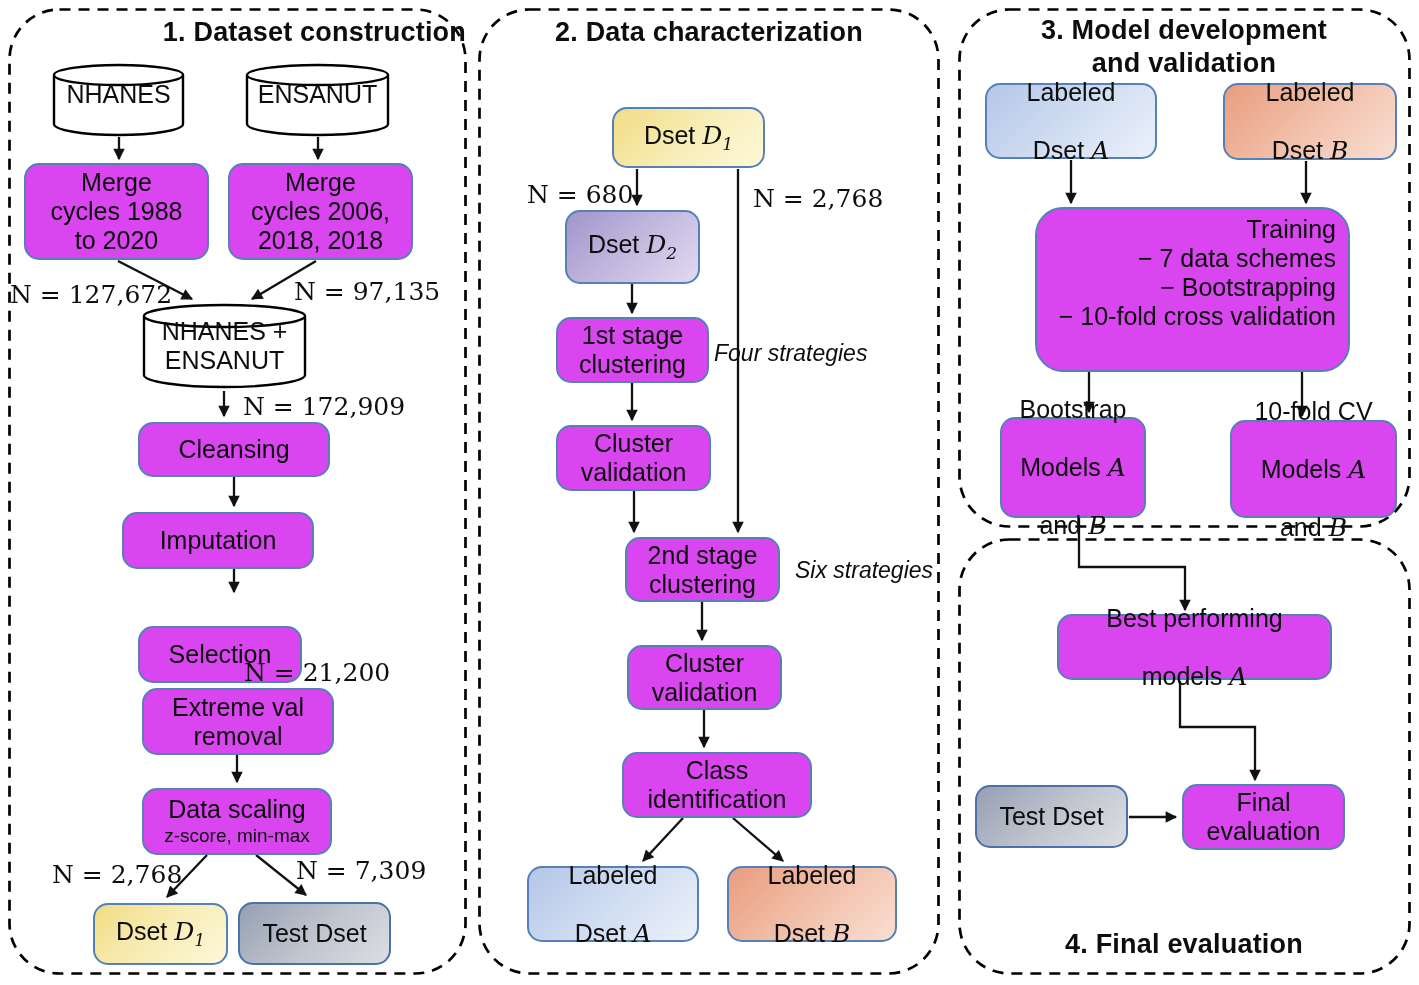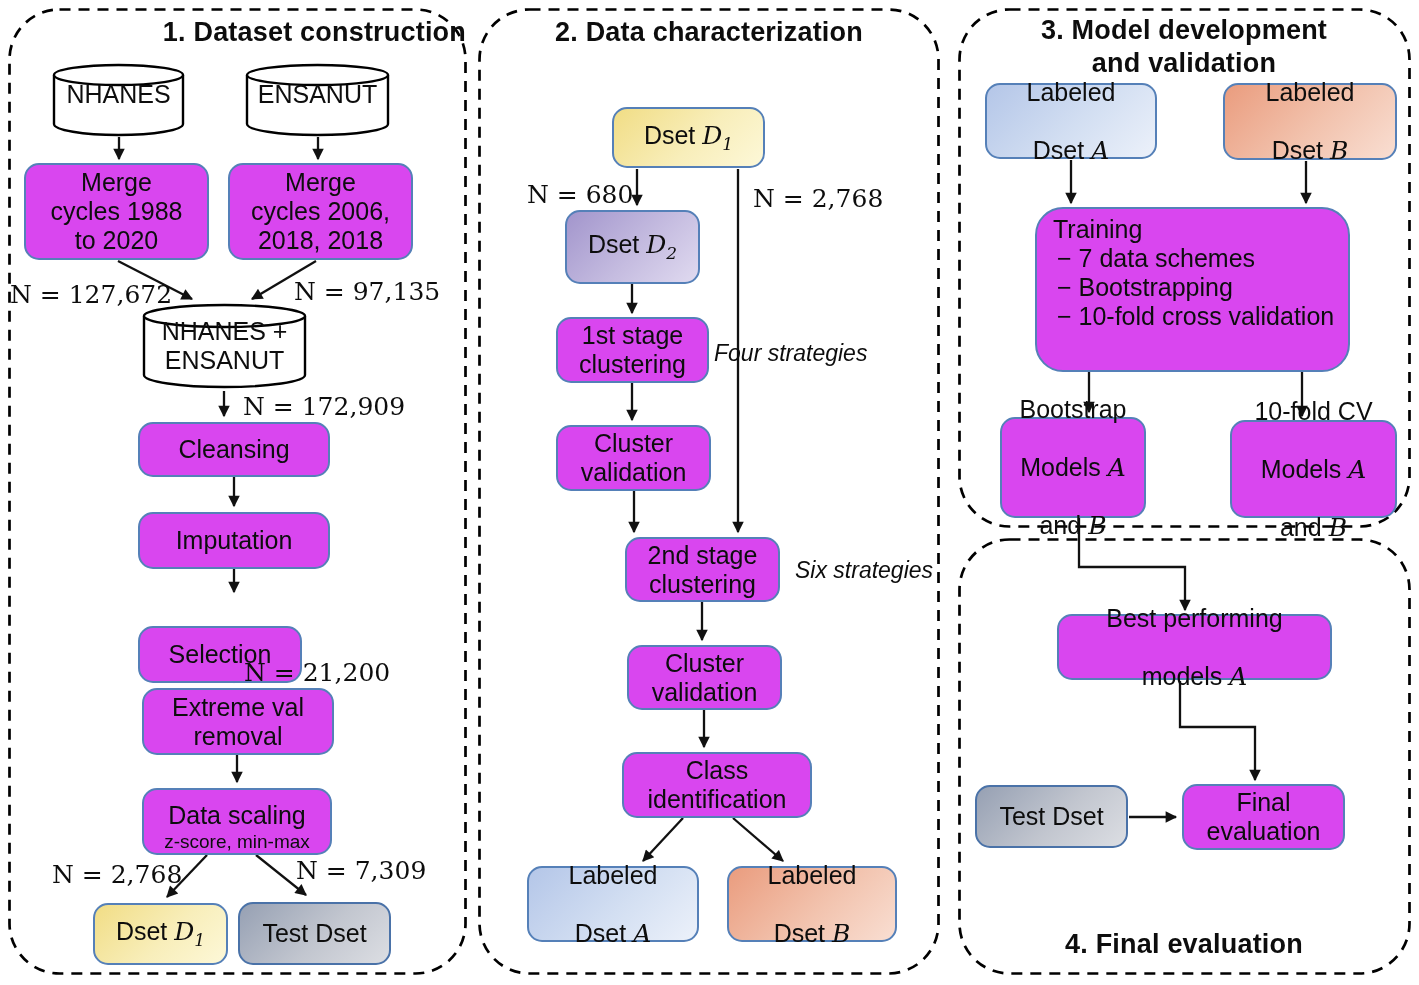--- a/index.html
+++ b/index.html
@@ -41,21 +41,21 @@
   .annot { position:absolute; z-index:3; font-style:italic; font-size:23px; white-space:nowrap; }
 
   .cyl { position:absolute; z-index:2; }
   .cyl svg { position:absolute; left:0; top:0; width:100%; height:100%; }
   .cyl .label {
     position:relative; z-index:1; text-align:center; font-size:25px;
     line-height:1.14; white-space:pre-line; padding-top:17px;
   }
   .cyl.cyl-two .label { padding-top:14px; }
 
-  .training-node { align-items:flex-start; justify-content:flex-start; padding:6px 12px 4px 16px; }
+  .training-node { align-items:flex-end; justify-content:flex-start; padding:6px 12px 4px 16px; }
   .training-node .t-title { text-align:center; }
   .training-node .t-bullet { text-align:left; padding-left:4px; white-space:nowrap; }
 </style>
 </head>
 <body>
 
 <div class="stage">
 
   <svg class="overlay" width="1419" height="985" viewBox="0 0 1419 985">
     <defs>
@@ -151,36 +151,36 @@
     <div class="label">NHANES +
 ENSANUT</div>
   </div>
 
   <div class="nlabel" style="left:243px; top:392px;">N = 172,909</div>
 
   <div class="node" style="left:138px; top:422px; width:192px; height:55px;">
     <div class="label">Cleansing</div>
   </div>
 
-  <div class="node" style="left:138px; top:512px; width:192px; height:57px;">
+  <div class="node" style="left:122px; top:512px; width:192px; height:57px;">
     <div class="label">Imputation</div>
   </div>
 
   <div class="node" style="left:138px; top:626px; width:164px; height:57px;">
     <div class="label">Selection</div>
   </div>
 
   <div class="nlabel" style="left:244px; top:658px;">N = 21,200</div>
 
   <div class="node" style="left:142px; top:688px; width:192px; height:67px;">
     <div class="label">Extreme val
 removal</div>
   </div>
 
-  <div class="node" style="left:142px; top:788px; width:190px; height:67px;justify-content:flex-end;">
+  <div class="node" style="left:142px; top:788px; width:190px; height:67px;">
     <div class="label">Data scaling</div>
     <div class="sub-label">z-score, min-max</div>
   </div>
 
   <div class="nlabel" style="left:52px; top:860px;">N = 2,768</div>
   <div class="nlabel" style="left:296px; top:856px;">N = 7,309</div>
 
   <div class="node grad-yellow" style="left:93px; top:903px; width:135px; height:62px;">
     <div class="label"><span>Dset</span> <span class="mvar">D</span><sub class="mvar">1</sub></div>
   </div>

